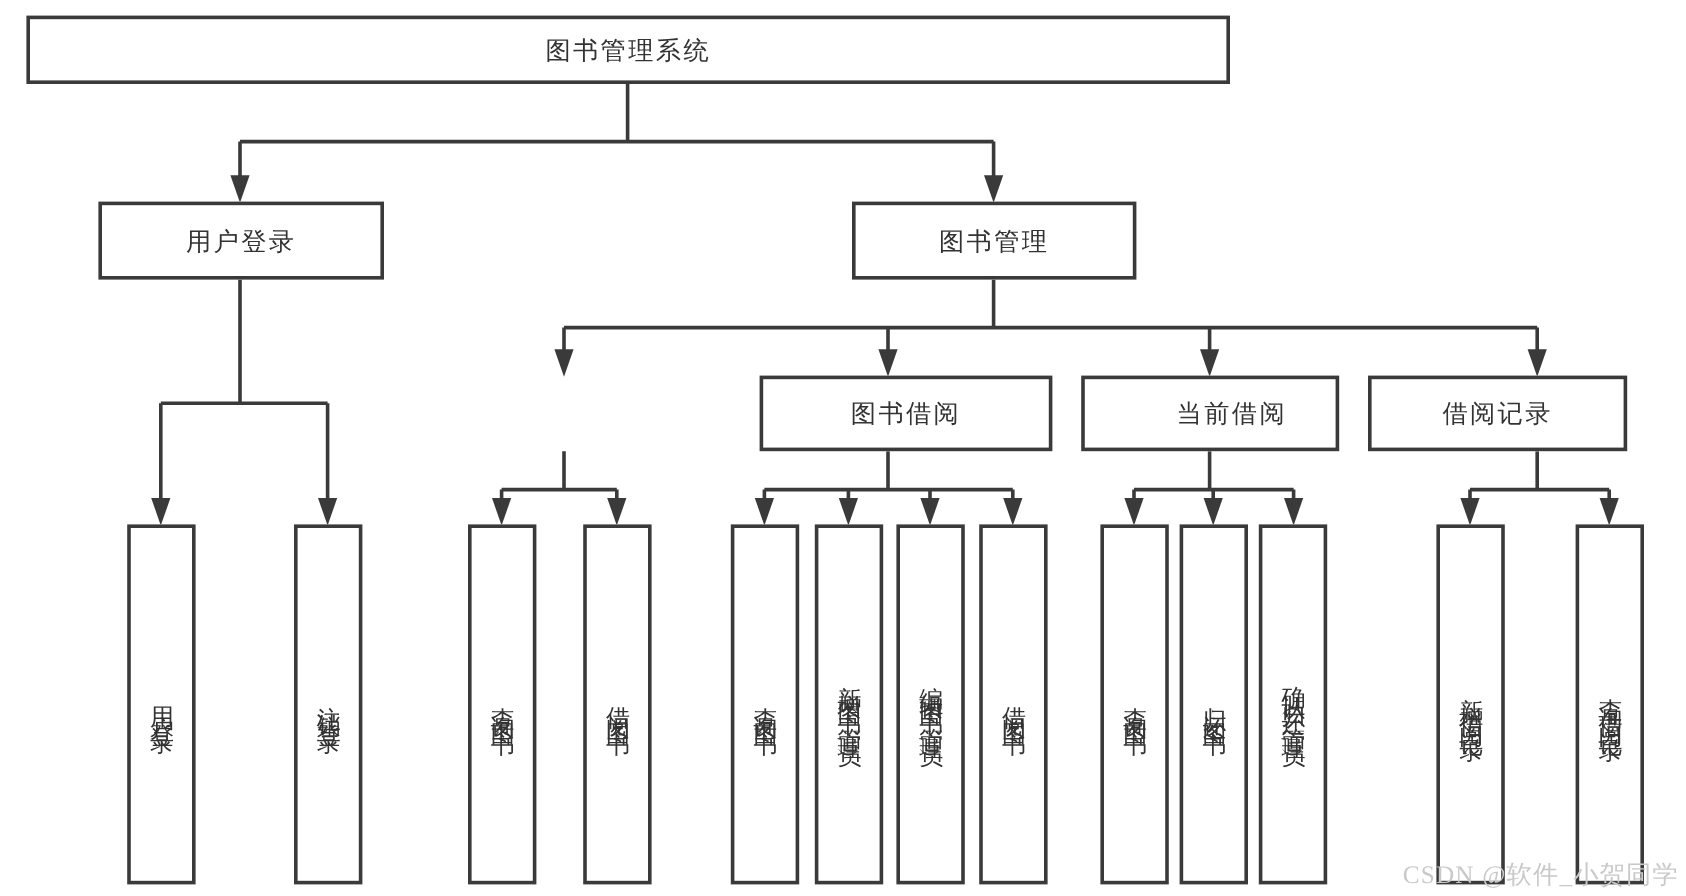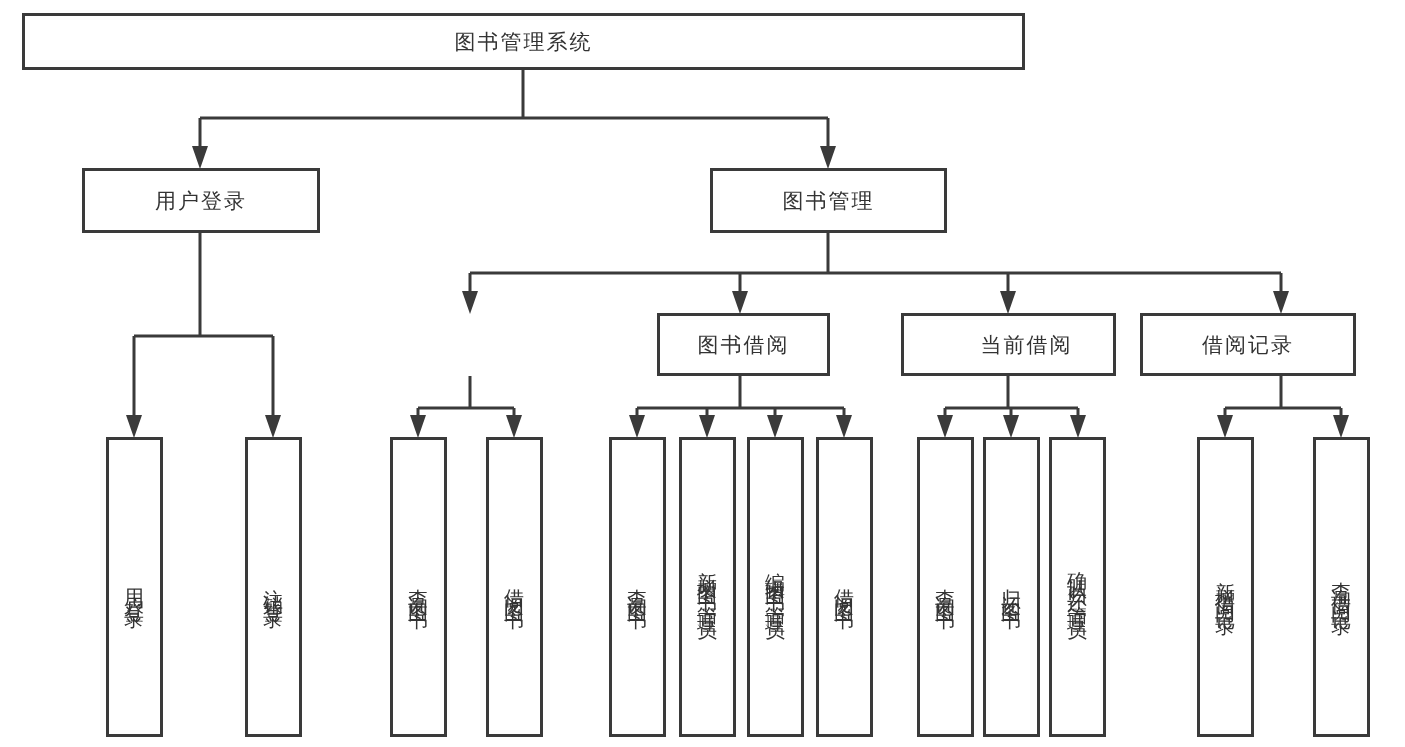--- a/index.html
+++ b/index.html
@@ -89,21 +89,21 @@
     <span>图书管理系统</span>
   </div>
 
   <div class="box" style="left:82px; top:168px; width:238px; height:65px;">
     <span>用户登录</span>
   </div>
   <div class="box" style="left:710px; top:168px; width:237px; height:65px;">
     <span>图书管理</span>
   </div>
 
-  <div class="box" style="left:657px; top:313px; width:173px; height:63px;">
+  <div class="box" style="left:633px; top:313px; width:244px; height:63px;">
     <span>图书借阅</span>
   </div>
   <div class="box" style="left:901px; top:313px; width:215px; height:63px;padding-left:36px;">
     <span>当前借阅</span>
   </div>
   <div class="box" style="left:1140px; top:313px; width:216px; height:63px;">
     <span>借阅记录</span>
   </div>
 
   <div class="box" style="left:106px; top:437px; width:57px; height:300px;">
@@ -143,14 +143,15 @@
     <span class="vlabel">确认归还（管理员）</span>
   </div>
 
   <div class="box" style="left:1197px; top:437px; width:57px; height:300px;">
     <span class="vlabel">新增借阅记录</span>
   </div>
   <div class="box" style="left:1313px; top:437px; width:57px; height:300px;">
     <span class="vlabel">查询借阅记录</span>
   </div>
 
+  <div class="watermark">CSDN @软件_小贺同学</div>
 
 </div>
 
 </body></html>

